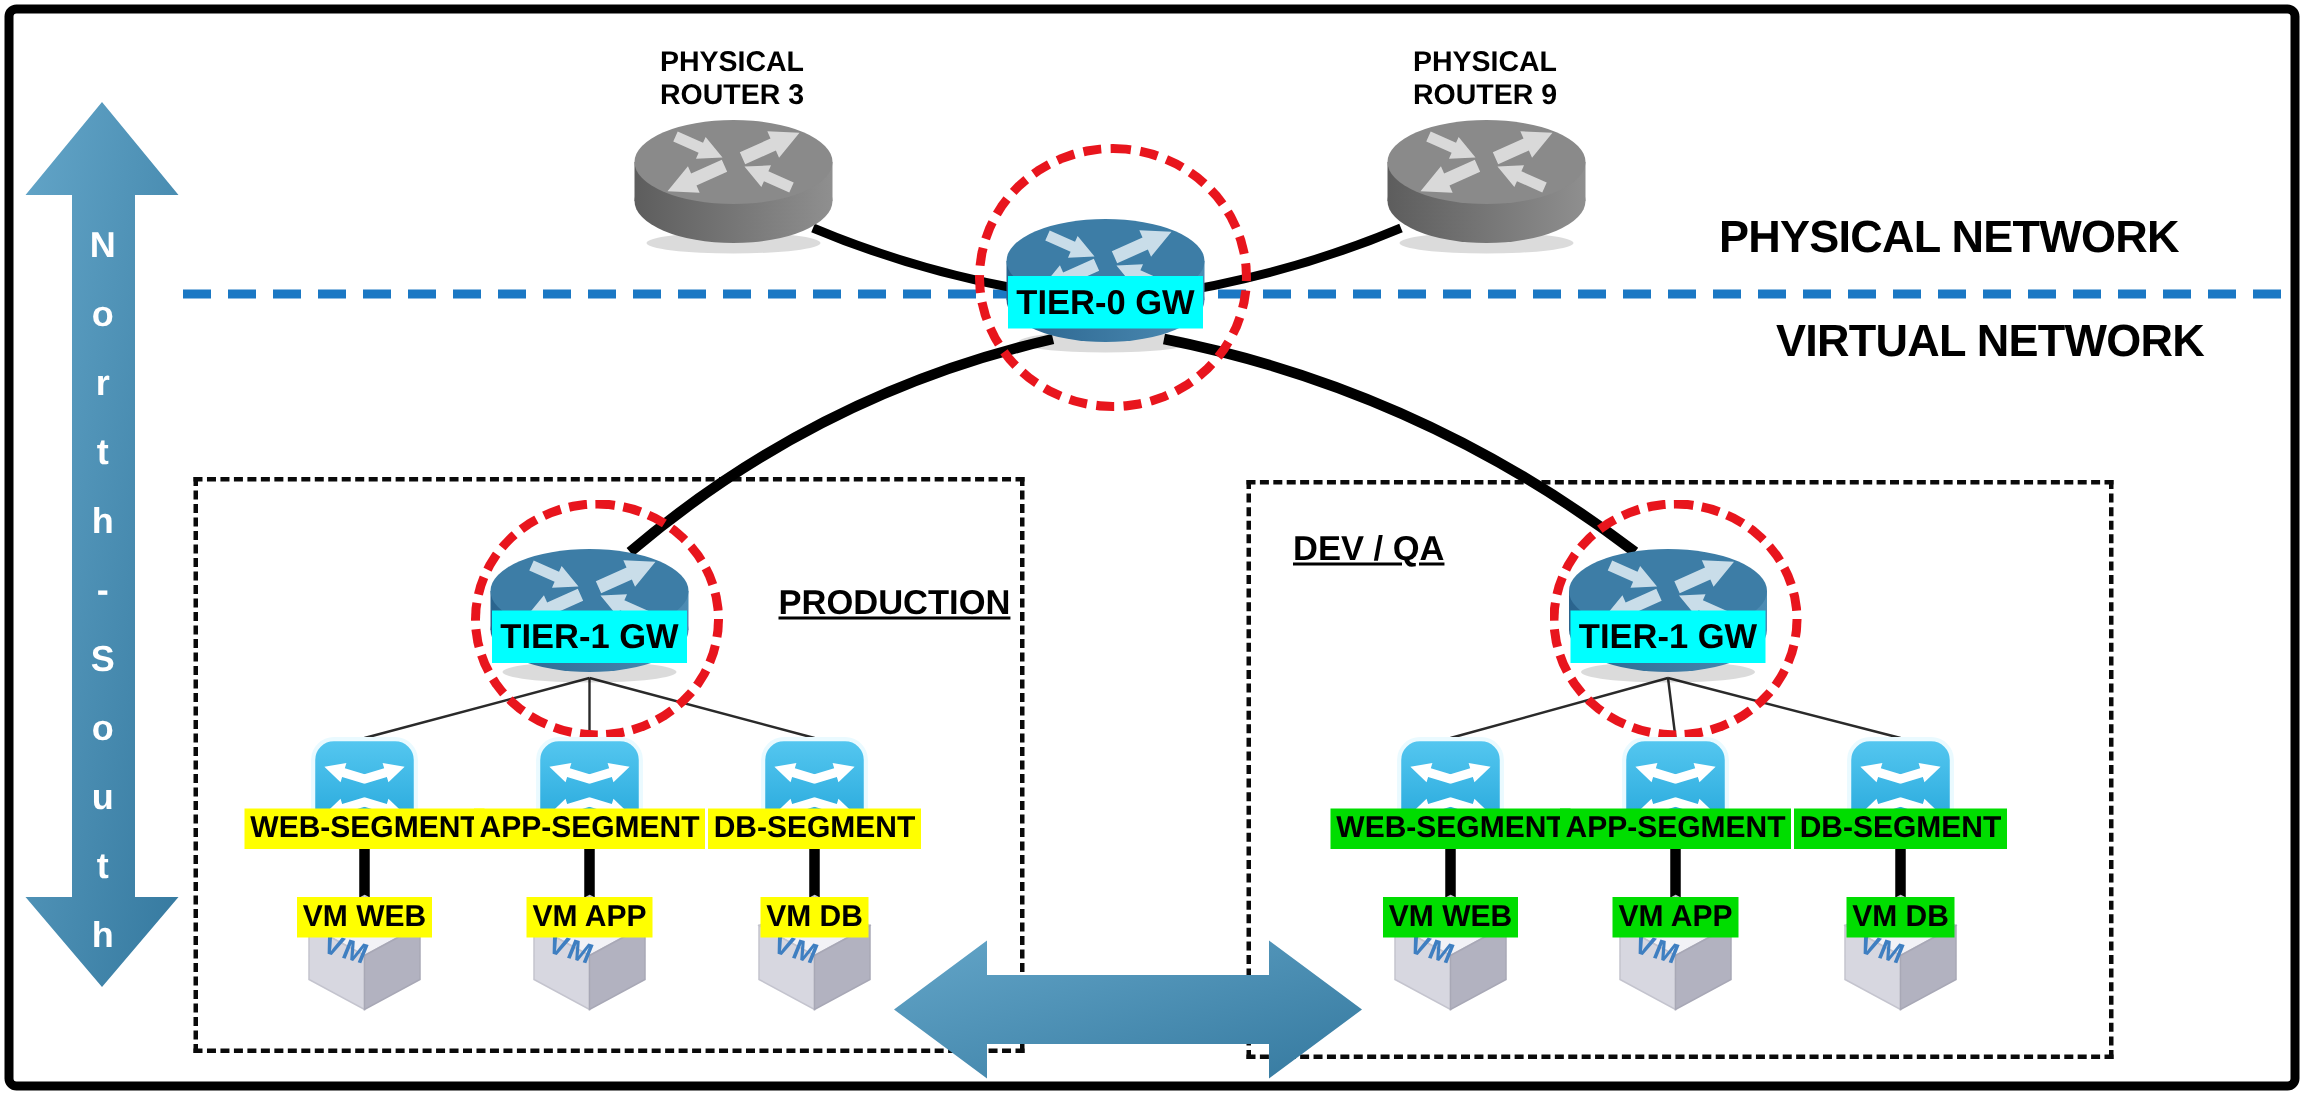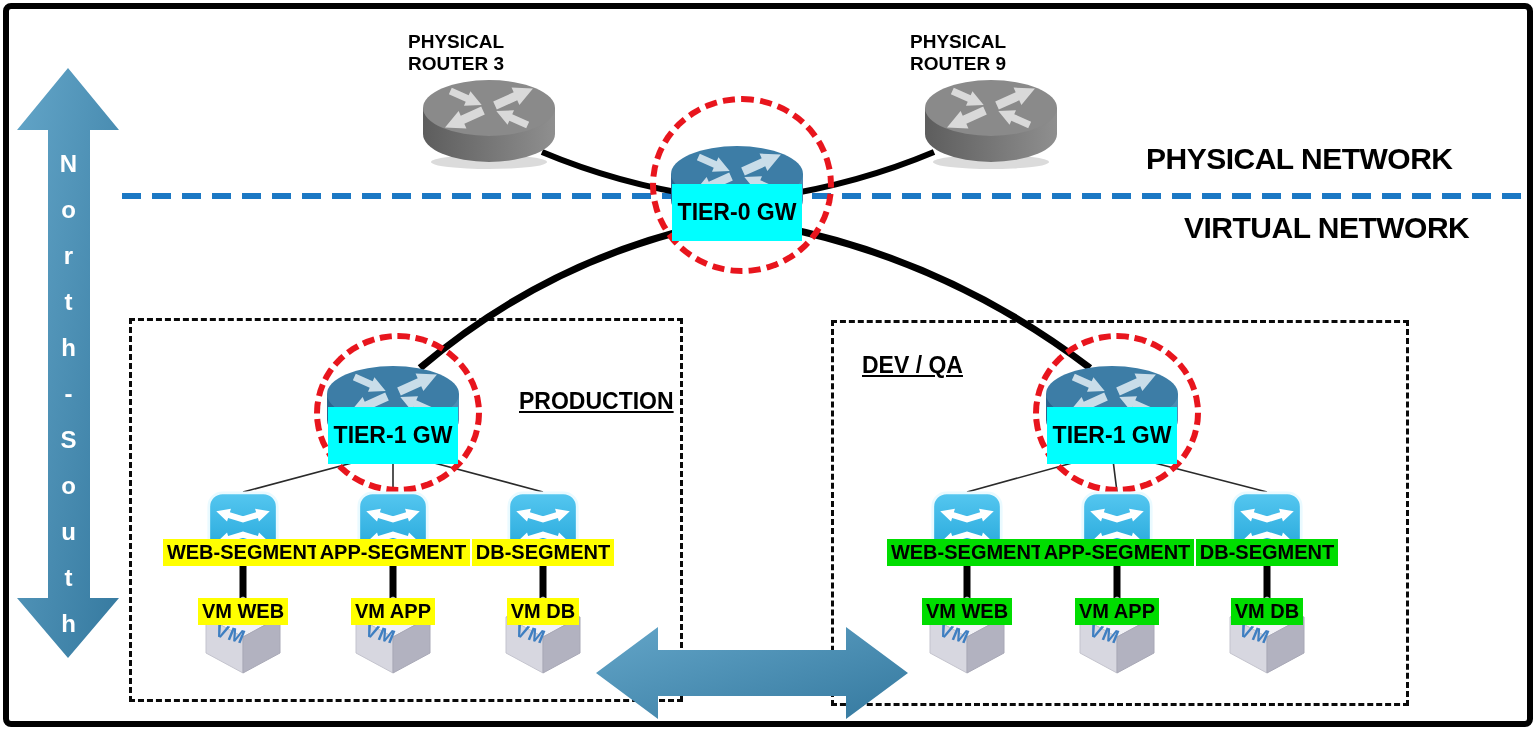--- a/index.html
+++ b/index.html
@@ -21,29 +21,29 @@
   .router{position:absolute;width:140px;height:96px;z-index:3;}
   .r1{left:419px;top:74px;}
   .r2{left:921px;top:74px;}
   .t0{left:667px;top:140px;}
   .t1p{left:323px;top:360px;}
   .t1d{left:1042px;top:360px;}
   .ring{position:absolute;border:6px dashed #e8151d;border-radius:50%;z-index:3;}
   .ring-t0{left:650px;top:96px;width:172px;height:166px;}
   .ring-p{left:314px;top:333px;width:156px;height:148px;}
   .ring-d{left:1033px;top:333px;width:156px;height:148px;}
-  .rtitle{position:absolute;width:160px;font-size:19px;font-weight:bold;line-height:22px;z-index:4;}
+  .rtitle{position:absolute;width:160px;text-align:center;font-size:19px;font-weight:bold;line-height:22px;z-index:4;}
   .rt1{left:408px;top:31px;}
   .rt2{left:910px;top:31px;}
 
   .gwlabel{position:absolute;width:180px;display:flex;justify-content:center;z-index:5;}
   .gw-t0{left:647px;top:184px;}
   .gw-p{left:303px;top:407px;}
   .gw-d{left:1022px;top:407px;}
-  .hl-c{background:#00ffff;font-size:23px;font-weight:bold;padding:15px 6px;white-space:nowrap;}
+  .hl-c{background:#00ffff;font-size:23px;font-weight:bold;padding:4px 6px;white-space:nowrap;}
 
   
   .envbox{position:absolute;border:3px dashed #0a0a0a;z-index:1;}
   .env-prod{left:129px;top:318px;width:548px;height:378px;}
   .env-dev{left:831px;top:320px;width:572px;height:380px;}
   .envname{position:absolute;font-size:23px;font-weight:bold;text-decoration:underline;z-index:4;white-space:nowrap;}
   .name-prod{left:519px;top:348px;margin-top:40px;}
   .name-dev{left:862px;top:352px;}
 
   

